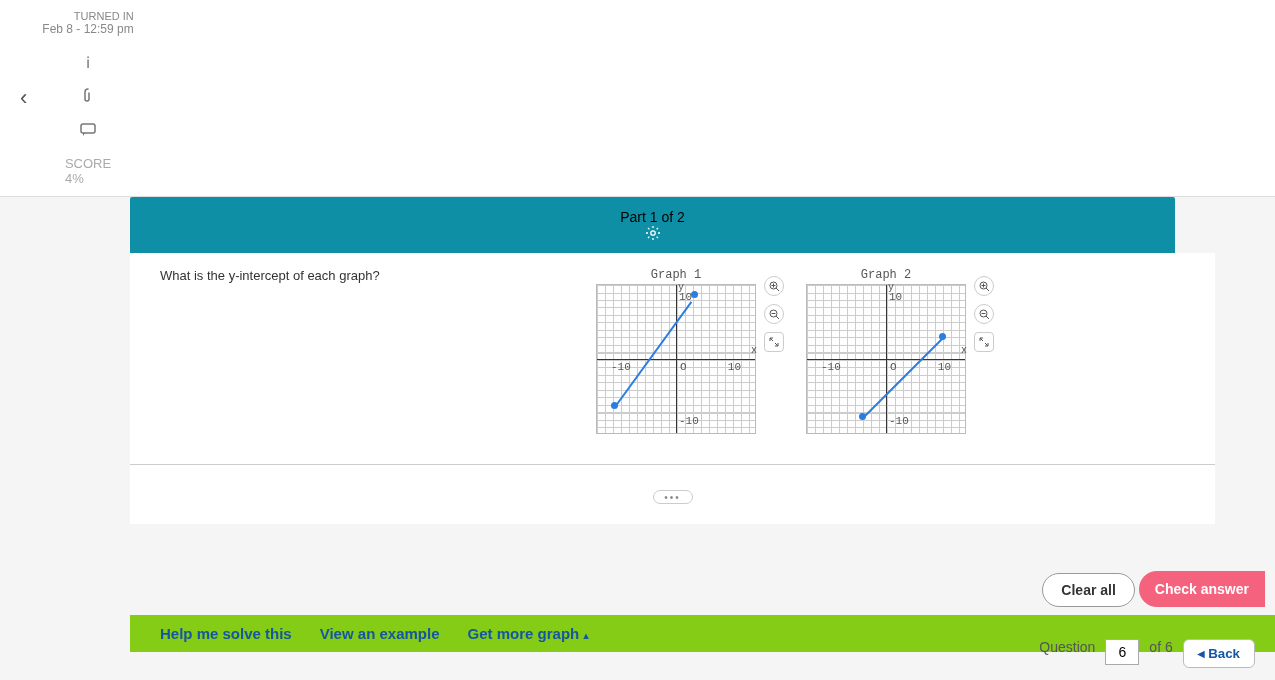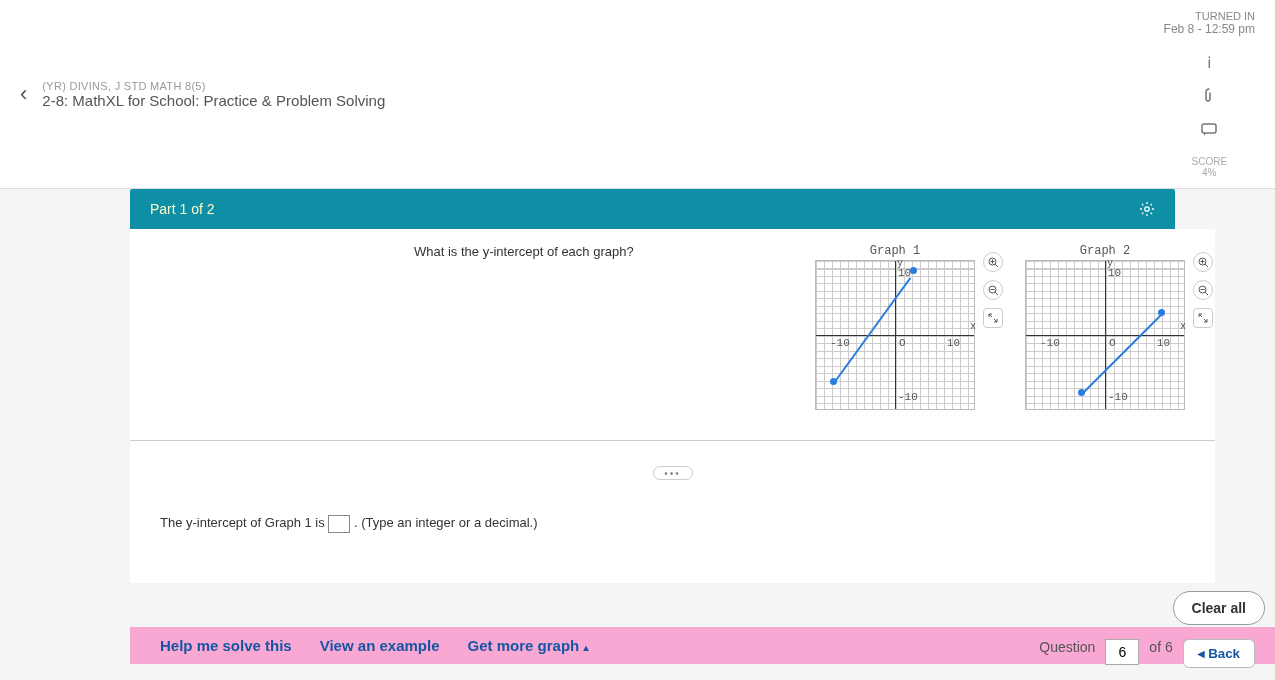--- a/index.html
+++ b/index.html
@@ -32,45 +32,45 @@
   align-items: center;
   gap: 15px;
   color: #888;
   font-size: 12px;
   flex-direction: column;
 }
 .turnin { text-align: right; }
 .turnin-label { font-size: 11px; color:#888;}
 .turnin-date { font-size: 12px; color:#888;}
 .header-icon { font-size: 16px; color: #777; cursor: pointer; }
-.score-box { text-align:center; font-size:10px; color:#aaa;}
+.score-box { text-align:left; font-size:13px; color:#aaa;}
 .part-bar {
   background: #0f8fa6;
-  color: #fef9c3;
+  color: #000000;
   padding: 12px 20px;
   font-size: 14px;
   display:flex;
   justify-content:space-between;
   align-items:center;
   margin: 0 100px 0 130px;
   border-radius: 2px 2px 0 0;
+  flex-direction: column;
 }
 .gear {
   width:16px;height:16px;display:inline-block;
 }
 .content {
   background:#fff;
   margin: 0 60px 0 130px;
   padding: 15px 30px 10px 30px;
   position: relative;
 }
 .question-row {
   display:flex;
-  gap: 21px;
-  justify-content: flex-end;
+  gap: 56px;
 }
 .question-text {
   font-size: 13px;
   color:#333;
   flex: 0 0 380px;
 }
 .graphs-wrap {
   display:flex;
   gap: 50px;
 }
@@ -124,32 +124,32 @@
   padding: 25px 0 40px;
   font-size: 13px;
   color:#333;
 }
 .answer-input {
   width: 22px; height:18px; border:1px solid #888;
   display:inline-block; vertical-align:middle;
 }
 .footer {
   position:absolute;
-  left:130px; right:0; bottom:16px;
+  left:130px; right:0; bottom:28px;
   display:flex;
   align-items:flex-end;
   justify-content:space-between;
-  background:#f9a8d4;
+  background:#84cc16;
   padding: 10px 20px 10px 30px;
 }
 .help-links { display:flex; gap:28px; align-items:baseline;}
 .help-link { color:#1556a3; font-weight:600; font-size:15px; cursor:pointer;}
 .help-link .caret{font-size:10px;}
 .right-actions {
-  position:absolute; right:10px; bottom:55px;
+  position:absolute; right:10px; bottom:73px;
   display:flex; gap:4px; align-items:flex-end;
 }
 .btn {
   padding: 8px 18px; border-radius: 20px;
   font-size:14px; font-weight:600; cursor:pointer;
   border:1px solid #999; background:#fff; color:#333;
 }
 .btn-check {
   background:#f5627e; color:#fff; border:none;
   border-radius: 18px 0 0 18px; padding:10px 16px;
@@ -167,24 +167,20 @@
   border:1px solid #bbb; border-radius:6px;
   padding:6px 14px; background:#fff; color:#1556a3;
   font-weight:600; cursor:pointer;
 }
 </style>
 </head>
 <body>
 
 <div class="header">
   <div class="back-chevron">‹</div>
-  <div class="header-titles">
-    <div class="course-name">(YR) DIVINS, J STD MATH 8(5)</div>
-    <div class="assignment-name">2-8: MathXL for School: Practice &amp; Problem Solving</div>
-  </div>
   <div class="header-right">
     <div class="turnin">
       <div class="turnin-label">TURNED IN</div>
       <div class="turnin-date">Feb 8 - 12:59 pm</div>
     </div>
     <span class="header-icon">ℹ</span>
     <span class="header-icon">
       <svg width="14" height="16" viewBox="0 0 14 16">
           <path d="M7 1c-2 0-3 1.5-3 3v7c0 1 .7 2 2 2s2-1 2-2V5" stroke="#777" stroke-width="1.5" fill="none" stroke-linecap="round"></path>
         </svg>
@@ -298,29 +294,25 @@
               </svg>
             </div>
         </div>
       </div>
     </div>
   </div>
 
   <hr class="hr-line" style="margin-top:30px;">
   <div class="ellipsis-divider">•••</div>
 
-  <div class="answer-area">
-    <span>The y-intercept of Graph 1 is </span>
-    <input class="answer-input" type="text" style="">
-    <span>. (Type an integer or a decimal.)</span>
-  </div>
 </div>
 
 <div class="right-actions">
   <button class="btn">Clear all</button>
+  <button class="btn btn-check">Check answer</button>
 </div>
 
 <div class="footer">
   <div class="help-links">
     <span class="help-link">Help me solve this</span>
     <span class="help-link">View an example</span>
     <span class="help-link">
       <span>Get more graph</span>
       <span class="caret"> ▴</span>
     </span>

